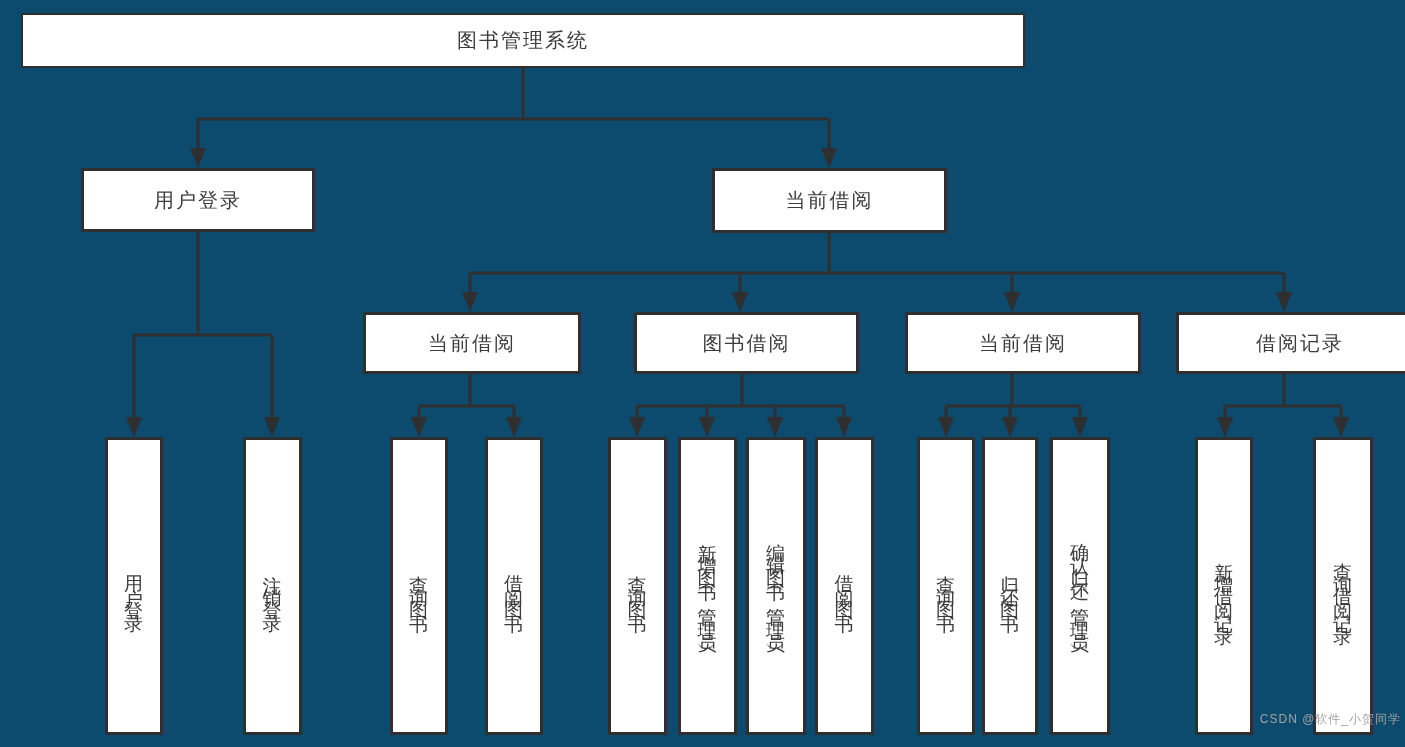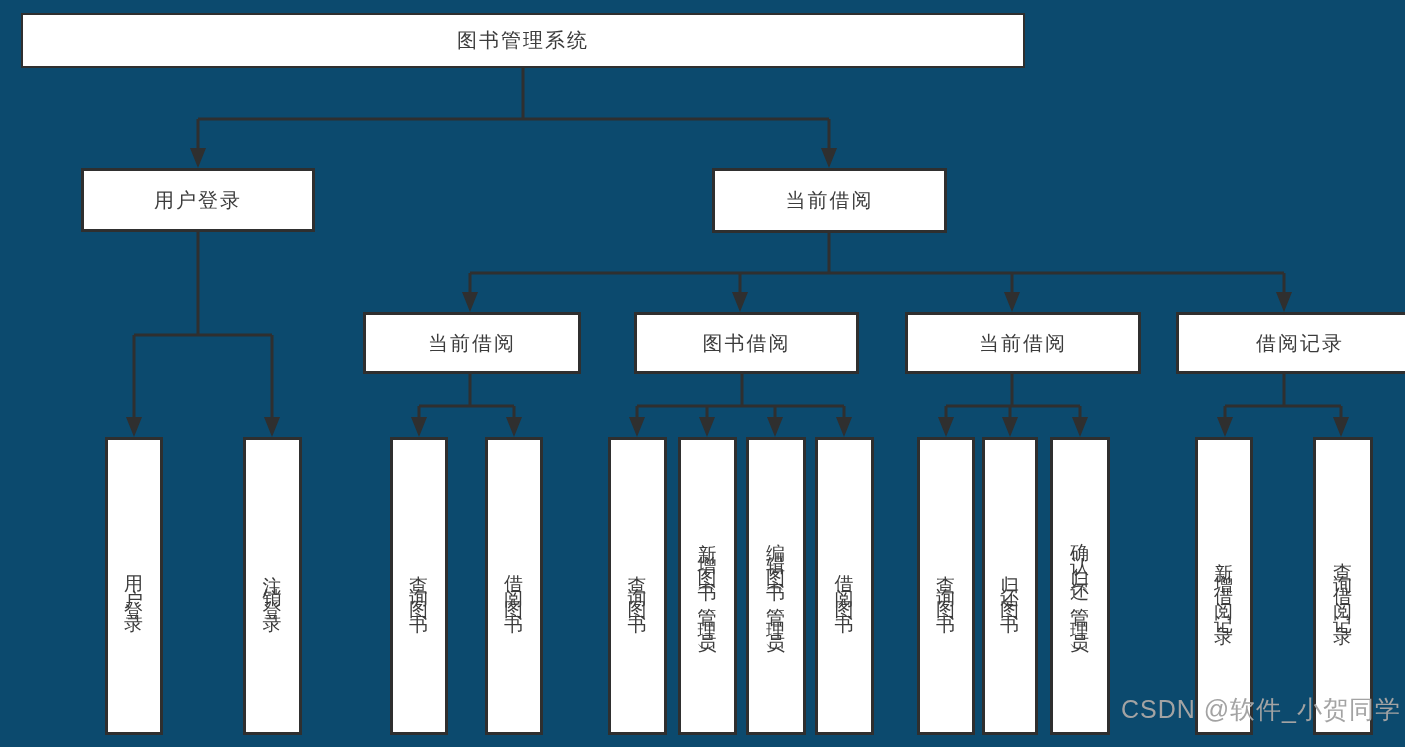--- a/index.html
+++ b/index.html
@@ -29,22 +29,22 @@
     position:absolute;top:437px;height:298px;box-sizing:border-box;
     border:3px solid var(--line);background:#fff;
     display:flex;align-items:center;justify-content:center;
   }
   .vtext{
     writing-mode:vertical-rl;text-orientation:mixed;
     font-size:19px;line-height:1;letter-spacing:13px;
     color:var(--ink);white-space:nowrap;
   }
   .watermark{
-    position:absolute;top:693px;right:4px;
-    font-size:25px;color:var(--wm);letter-spacing:1px;
+    position:absolute;top:711px;right:4px;
+    font-size:12px;color:var(--wm);letter-spacing:1px;
     z-index:5;
   }
 </style>
 </head>
 <body>
 
 <div class="canvas">
 
   <svg class="wires" width="1405" height="747" viewBox="0 0 1405 747" aria-hidden="true">
     <path d="

